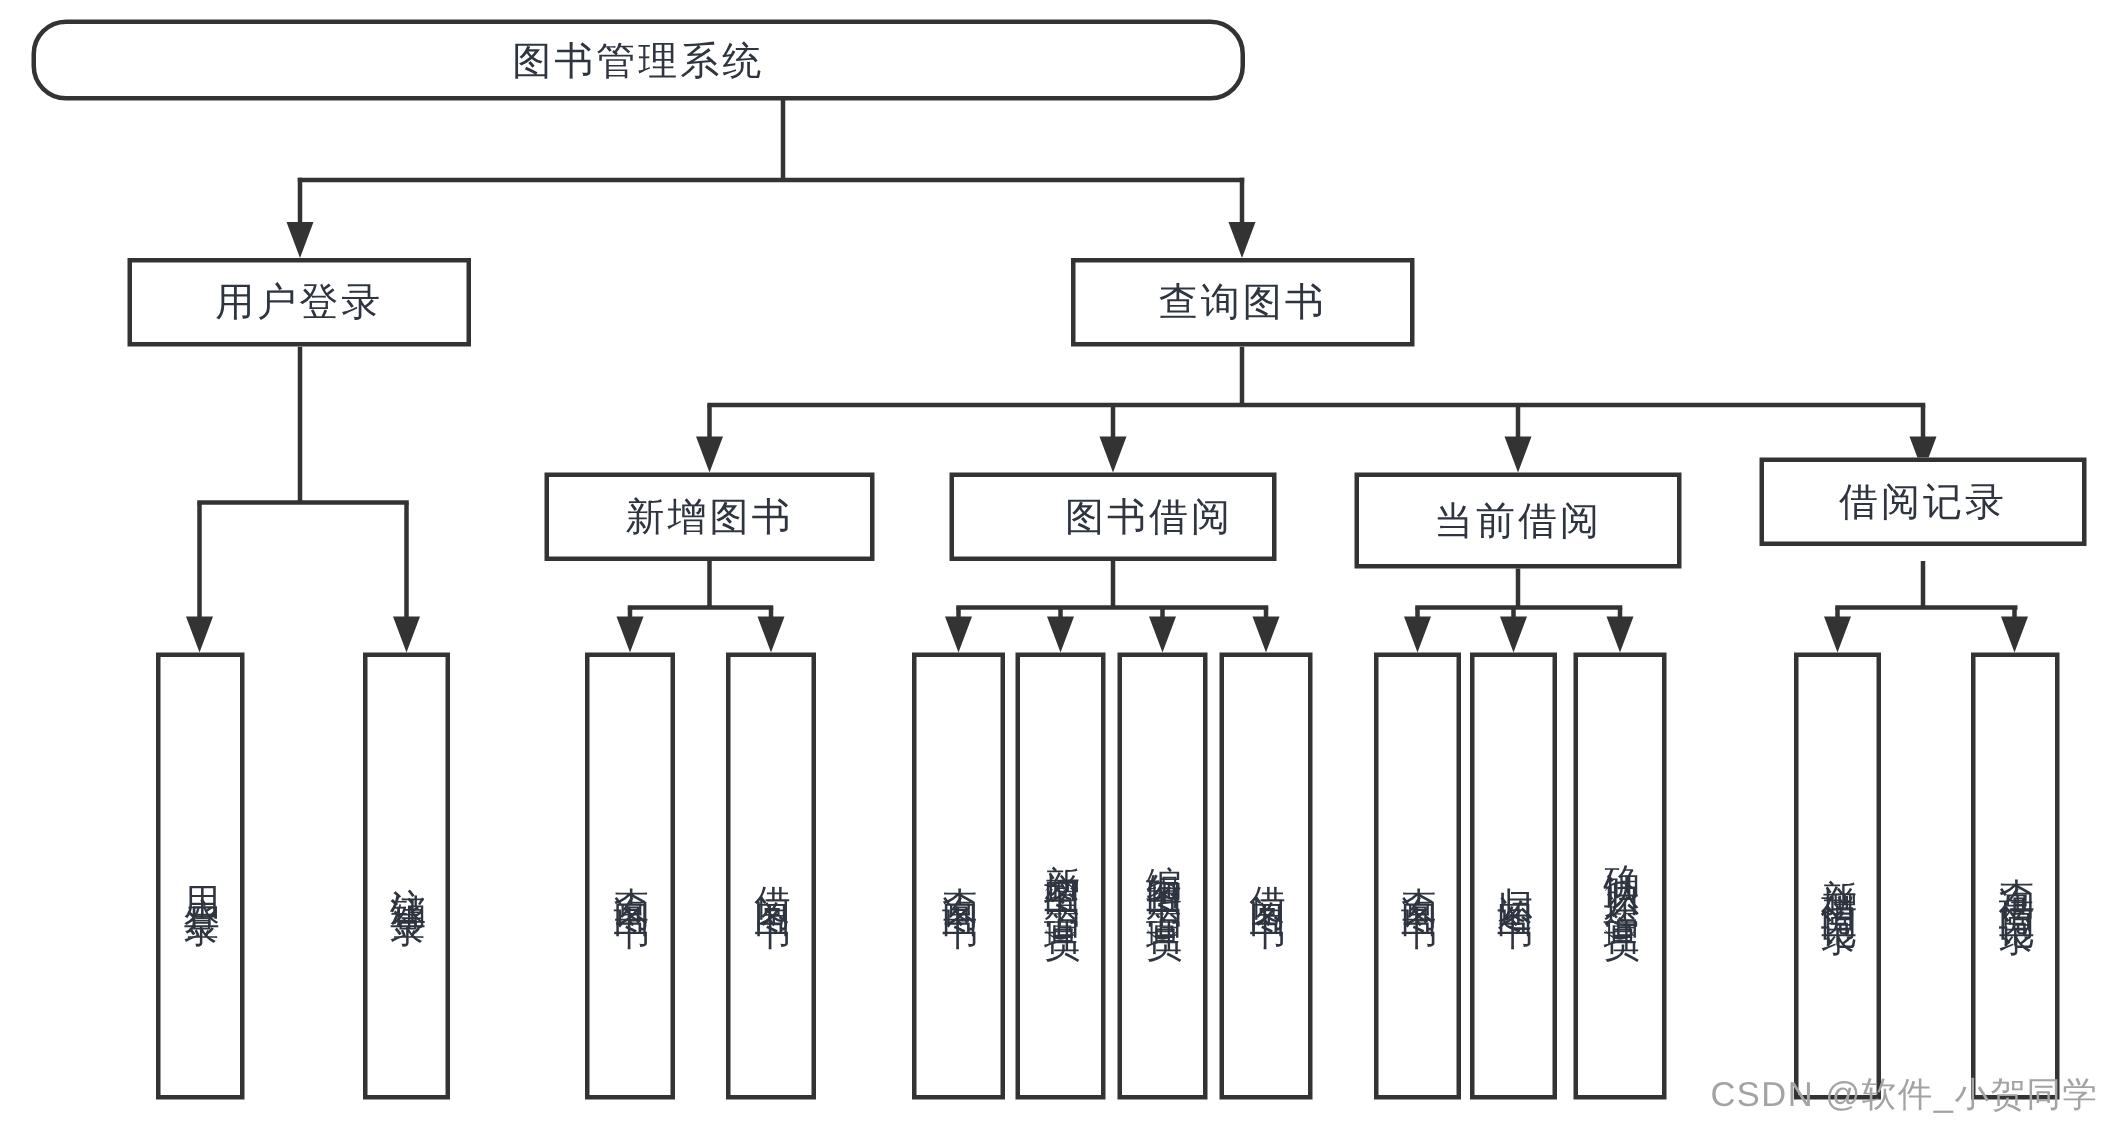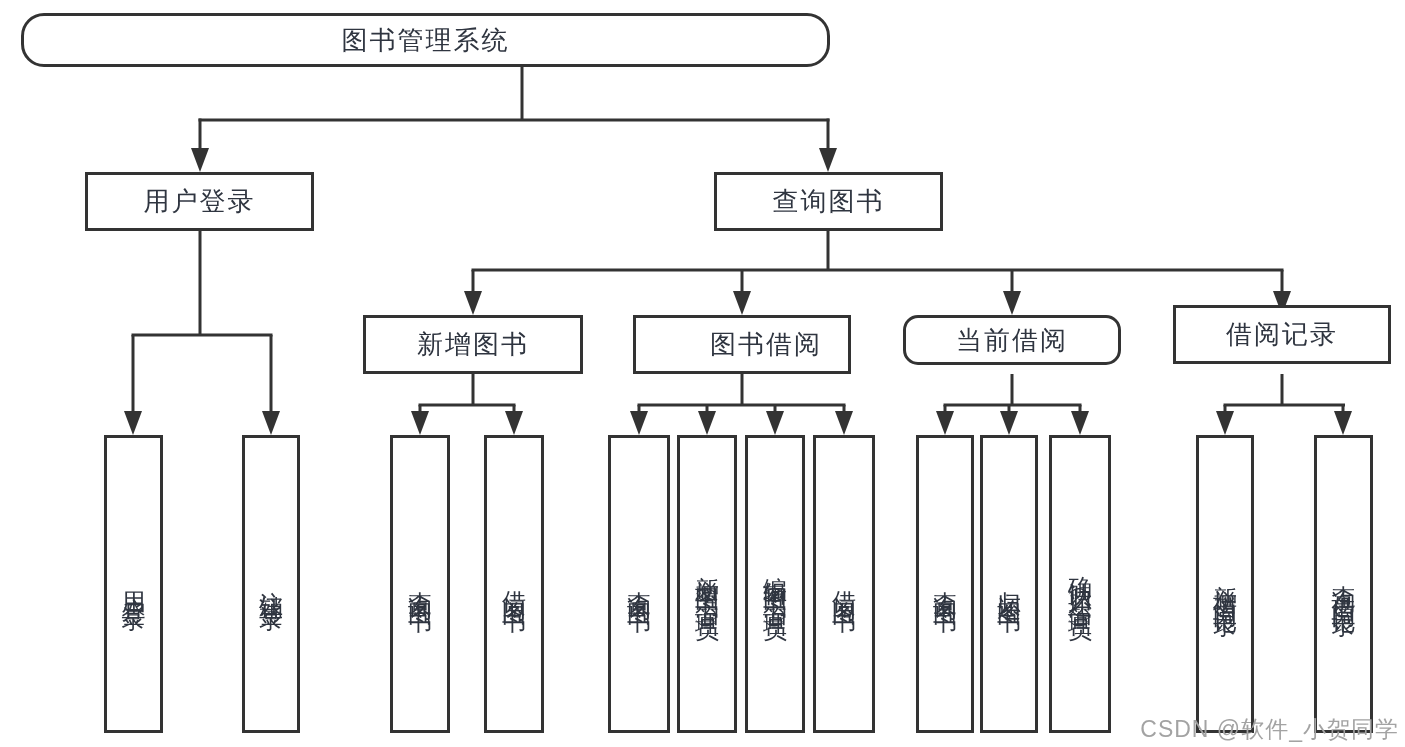--- a/index.html
+++ b/index.html
@@ -140,21 +140,21 @@
     </g>
   </svg>
 
   <div class="node" style="left:21px; top:13px; width:809px; height:54px;border-radius:23px;">图书管理系统</div>
 
   <div class="node" style="left:85px; top:172px; width:229px; height:59px;">用户登录</div>
   <div class="node" style="left:714px; top:172px; width:229px; height:59px;">查询图书</div>
 
   <div class="node" style="left:363px; top:315px; width:220px; height:59px;">新增图书</div>
   <div class="node" style="left:633px; top:315px; width:218px; height:59px;padding-left:48px;">图书借阅</div>
-  <div class="node" style="left:903px; top:315px; width:218px; height:50px;border-radius:15px;">当前借阅</div>
+  <div class="node" style="left:903px; top:315px; width:218px; height:64px;">当前借阅</div>
   <div class="node" style="left:1173px; top:305px; width:218px; height:59px;">借阅记录</div>
 
   <div class="vnode" style="left:104px; top:435px; width:59px; height:298px;">用户登录</div>
   <div class="vnode" style="left:242px; top:435px; width:58px; height:298px;">注销登录</div>
 
   <div class="vnode" style="left:390px; top:435px; width:60px; height:298px;">查询图书</div>
   <div class="vnode" style="left:484px; top:435px; width:60px; height:298px;">借阅图书</div>
 
   <div class="vnode" style="left:608px; top:435px; width:62px; height:298px;">查询图书</div>
   <div class="vnode" style="left:677px; top:435px; width:60px; height:298px;">新增图书（管理员）</div>

